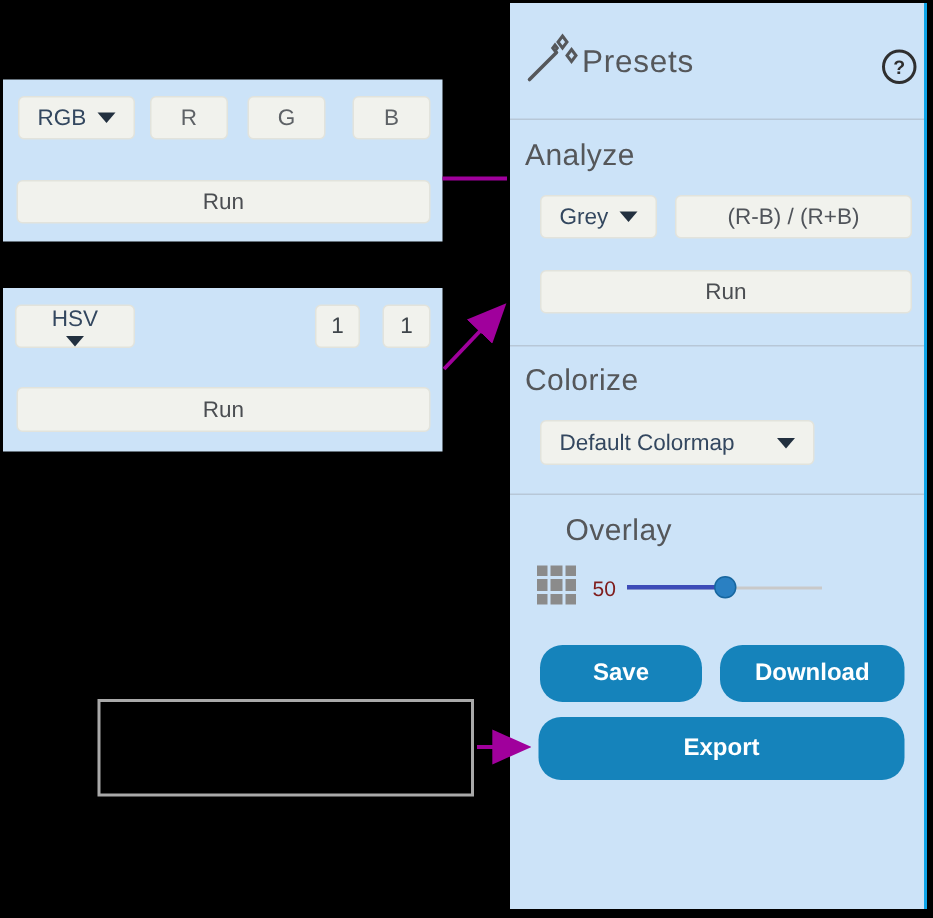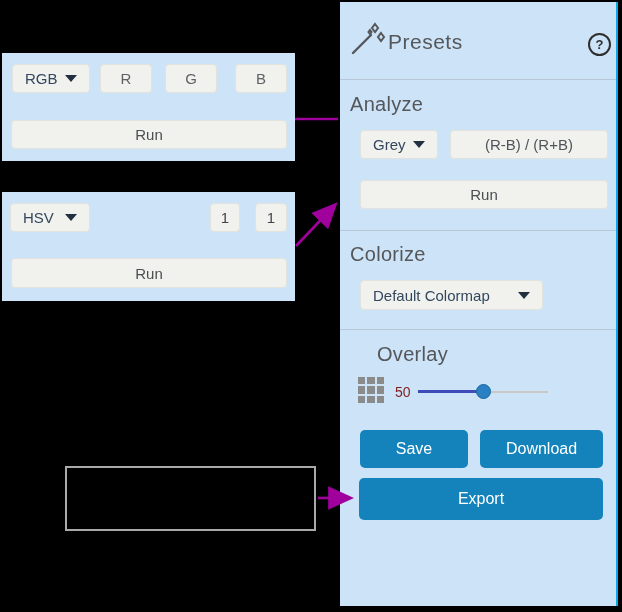--- a/index.html
+++ b/index.html
@@ -39,21 +39,21 @@
     border-top:7px solid #22303f;
   }
   .run-btn{cursor:pointer; color:#4b4e52;}
   
   #panel-rgb .dropdown{left:10px;top:11px;width:78px;height:29px;}
   #panel-rgb .f-r{left:98px;top:11px;width:52px;height:29px;}
   #panel-rgb .f-g{left:163px;top:11px;width:52px;height:29px;}
   #panel-rgb .f-b{left:233px;top:11px;width:52px;height:29px;}
   #panel-rgb .run-btn{left:9px;top:67px;width:276px;height:29px;}
   
-  #panel-hsv .dropdown{left:8px;top:11px;width:80px;height:29px;}
+  #panel-hsv .dropdown{left:8px;top:11px;width:80px;height:29px;flex-direction:column;}
   #panel-hsv .f-formula{left:98px;top:11px;width:100px;height:29px;font-size:13.5px;}
   #panel-hsv .f-p1{left:208px;top:11px;width:30px;height:29px;color:#3f454a;}
   #panel-hsv .f-p2{left:253px;top:11px;width:32px;height:29px;color:#3f454a;}
   #panel-hsv .run-btn{left:9px;top:66px;width:276px;height:30px;}
   
   .annotation-box{
     position:absolute; left:65px; top:466px; width:251px; height:65px;
     background:#000; border:2px solid var(--box-border);
   }
   
@@ -91,23 +91,23 @@
   .opacity-value{position:absolute;left:55px;top:382px;font-size:14px;color:#7f1d1d;}
   .slider{position:absolute;left:78px;top:382px;width:130px;height:16px;cursor:pointer;}
   .slider-track{position:absolute;left:0;top:7px;width:100%;height:2px;background:var(--slider-track);}
   .slider-fill{position:absolute;left:0;top:6px;height:3px;background:var(--slider-fill);}
   .slider-thumb{position:absolute;top:0;width:15px;height:15px;border-radius:50%;
     background:var(--slider-thumb);border:1.5px solid #17669f;}
   
   .btn{
     position:absolute;
     background:var(--accent-blue); color:#fff;
-    border:none; border-radius:5px;
+    border:none; border-radius:15px;
     font-family:"Liberation Sans",sans-serif;
-    font-size:16px; font-weight:400;
+    font-size:16px; font-weight:700;
     display:flex;align-items:center;justify-content:center;
     cursor:pointer;
   }
   .btn-save{left:20px;top:428px;width:108px;height:38px;}
   .btn-download{left:140px;top:428px;width:123px;height:38px;}
   .btn-export{left:19px;top:476px;width:244px;height:42px;}
   
   .arrows{position:absolute;left:0;top:0;width:622px;height:612px;pointer-events:none;}
 </style>
 </head>

